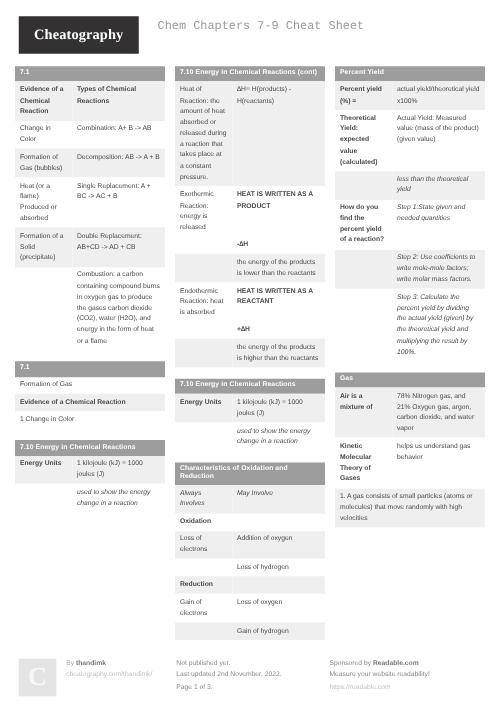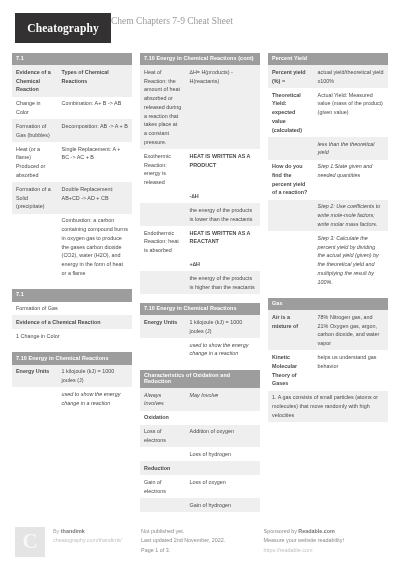--- a/index.html
+++ b/index.html
@@ -17,21 +17,21 @@
   .logo-box {
     width: 96px; height: 30px;
     background: #333132;
     display: flex; align-items: center; justify-content: center;
     flex: 0 0 auto;
   }
   .logo-box span {
     color: #ffffff; font-family: "Liberation Serif", serif;
     font-size: 11.5px; font-weight: bold; letter-spacing: .1px;
   }
-  .header-text { padding-top: 2px; font-family: Liberation Serif, serif; }
+  .header-text { margin-left: 15px; padding-top: 2px; font-family: Liberation Mono, monospace; }
   .sheet-title { font-size: 9.5px; color: #9a9a9a; line-height: 1.35; white-space: nowrap; }
   .byline { font-size: 8px; color: #b4b4b4; line-height: 1.35; white-space: nowrap; }
   .byline b { color: #9a9a9a; font-weight: bold; }
   .byline .via { color: #8d8d8d; font-weight: bold; }
   .byline .url { color: #bdbdbd; }
 
   
   .columns { display: flex; gap: 8px; align-items: flex-start; }
   .col { width: 120px; flex: 0 0 120px; }
 

